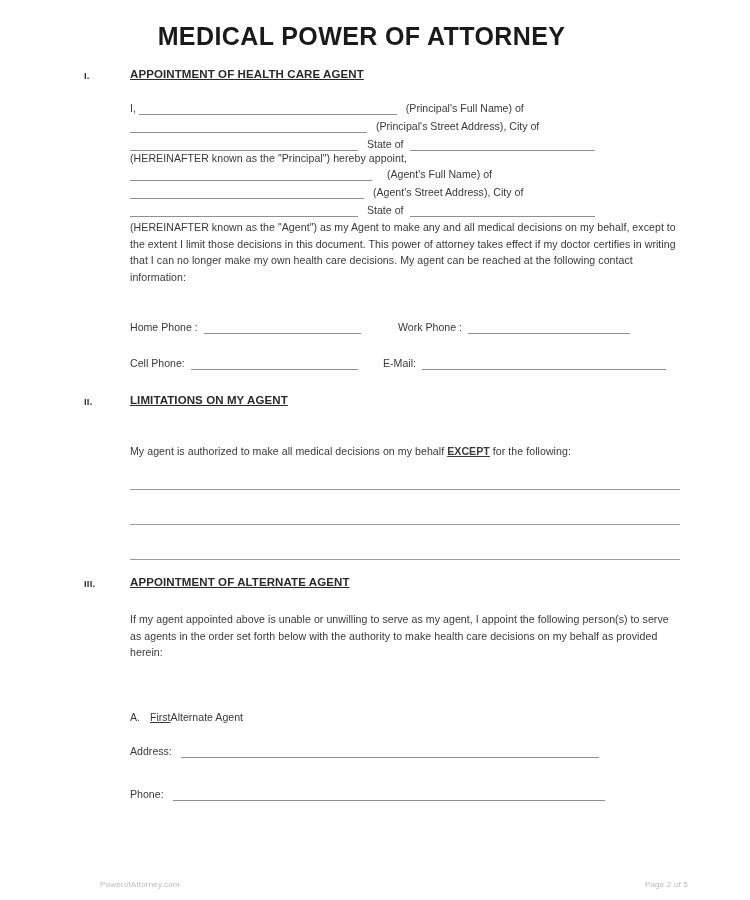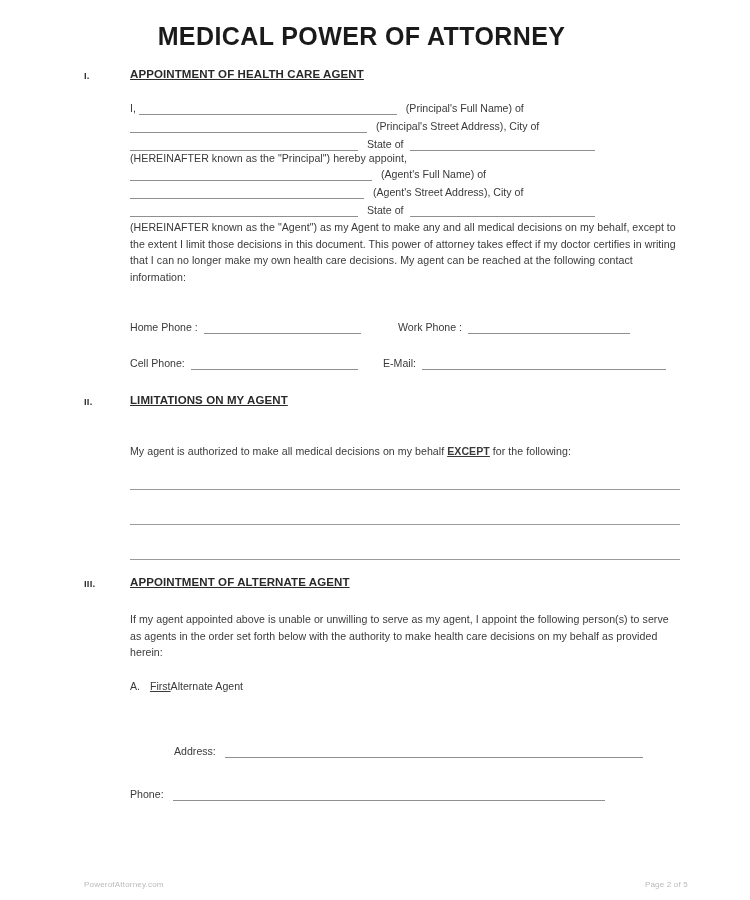--- a/index.html
+++ b/index.html
@@ -103,21 +103,21 @@
   }
 
   
   .footer-left, .footer-right {
     position: absolute;
     top: 880px;
     font-size: 8px;
     color: #b9b9b9;
     letter-spacing: .2px;
   }
-  .footer-left { left: 84px; }
+  .footer-left { left: 100px; }
   .footer-right { right: 62px; }
 </style>
 </head>
 <body>
 
 <div class="page">
 
   <div class="doc-title">MEDICAL POWER OF ATTORNEY</div>
 
   <div class="section" style="top:70px;">
@@ -141,21 +141,21 @@
     <span class="lbl" style="margin-left:6px;">State of</span>
     <span class="rule" style="width:185px; margin-left:4px;"></span>
   </div>
 
   <div class="body-block" style="top:150px;">
     <p>(HEREINAFTER known as the "Principal") hereby appoint,</p>
   </div>
 
   <div class="rule-row" style="left:130px; top:168px;">
     <span class="rule" style="width:242px;"></span>
-    <span class="lbl" style="margin-left:6px;">(Agent's Full Name) of</span>
+    <span class="lbl" style="margin-left:12px;">(Agent's Full Name) of</span>
   </div>
 
   <div class="rule-row" style="left:130px; top:186px;">
     <span class="rule" style="width:234px;"></span>
     <span class="lbl" style="margin-left:6px;">(Agent's Street Address), City of</span>
   </div>
 
   <div class="rule-row" style="left:130px; top:204px;">
     <span class="rule" style="width:228px;"></span>
     <span class="lbl" style="margin-left:6px;">State of</span>
@@ -201,25 +201,25 @@
     <span class="sec-num">III.</span>
     <span class="sec-title">APPOINTMENT OF ALTERNATE AGENT</span>
   </div>
 
   <div class="body-block" style="top:611px;">
     <p>If my agent appointed above is unable or unwilling to serve as my agent, I appoint the following person(s) to serve as agents in the order set forth below with the authority to make health care decisions on my behalf as provided herein:</p>
   </div>
 
   <div class="rule-row" style="left:130px; top:680px;">
     <span class="lbl">A.</span>
-    <span class="lbl u" style="margin-left:7px;">First</span><span class="lbl"> Alternate Agent</span>
-  </div>
-
-
-  <div class="rule-row" style="left:130px; top:745px;margin-left:44px;">
+    <span class="lbl u" style="margin-left:7px;margin-top:31px;">First</span><span class="lbl"> Alternate Agent</span>
+  </div>
+
+
+  <div class="rule-row" style="left:130px; top:745px;">
     <span class="lbl">Address:</span>
     <span class="rule" style="width:418px; margin-left:6px;"></span>
   </div>
 
   <div class="rule-row" style="left:130px; top:788px;">
     <span class="lbl">Phone:</span>
     <span class="rule" style="width:432px; margin-left:6px;"></span>
   </div>
 
   <div class="footer-left">PowerofAttorney.com</div>

